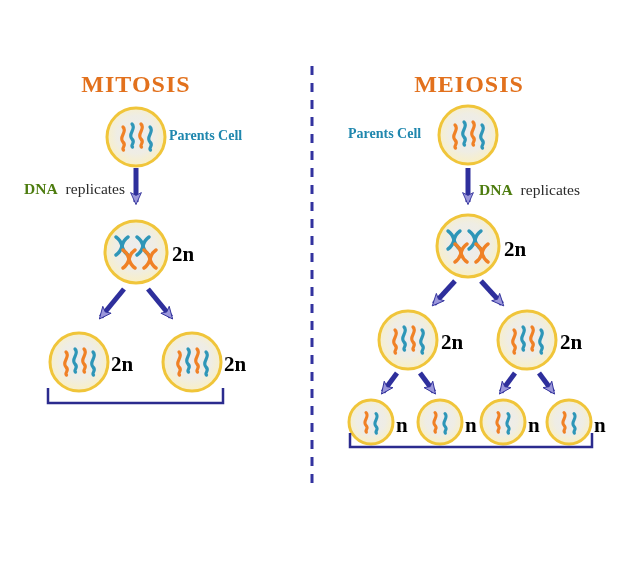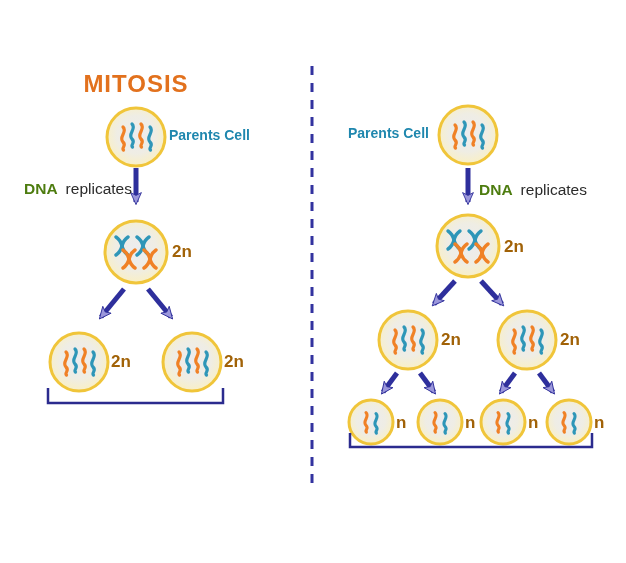--- a/index.html
+++ b/index.html
@@ -1,33 +1,33 @@
 <!DOCTYPE html>
 <html><head>
 <meta charset="utf-8">
 <style>
   html,body{margin:0;padding:0;background:#ffffff;}
   .canvas{
     position:relative;
     width:626px;height:563px;
     background:#ffffff;
-    font-family:Liberation Sans, sans-serif;
+    font-family:Liberation Serif, serif;
     overflow:hidden;
   }
   .canvas svg{position:absolute;left:0;top:0;}
   .lbl{position:absolute;white-space:nowrap;line-height:1.1;}
   .title{
     font-size:24px;font-weight:800;letter-spacing:1px;
     color:#E2711D;transform:translateX(-50%);
   }
   .parent-lbl{font-size:14px;font-weight:700;color:#1F87AE;}
   .dna{font-size:15.5px;color:#2b2b2b;}
   .dna .dna-word{color:#4d7c0f;font-weight:700;}
   .dna .rep-word{margin-left:8px;}
-  .ploidy{font-size:17px;font-weight:700;color:#a16207;}
+  .ploidy{font-size:21px;font-weight:700;color:#000000;}
   .caption{
     font-size:17px;font-weight:700;color:#EE7124;
     transform:translateX(-50%);
   }
 </style>
 </head>
 <body>
 
 <div class="canvas">
 
@@ -119,20 +119,21 @@
     <span class="dna-word">DNA</span><span class="rep-word">replicates</span>
   </div>
 
   <div class="lbl ploidy" style="left:172px;top:243px;">2n</div>
 
   <div class="lbl ploidy" style="left:111px;top:353px;">2n</div>
 
   <div class="lbl ploidy" style="left:224px;top:353px;">2n</div>
 
 
+  <div class="lbl title" style="left:469px;top:71px;">MEIOSIS</div>
 
   <div class="lbl parent-lbl" style="left:348px;top:126px;">Parents Cell</div>
 
   <div class="lbl dna" style="left:479px;top:181px;">
     <span class="dna-word">DNA</span><span class="rep-word">replicates</span>
   </div>
 
   <div class="lbl ploidy" style="left:504px;top:238px;">2n</div>
 
   <div class="lbl ploidy" style="left:441px;top:331px;">2n</div>

